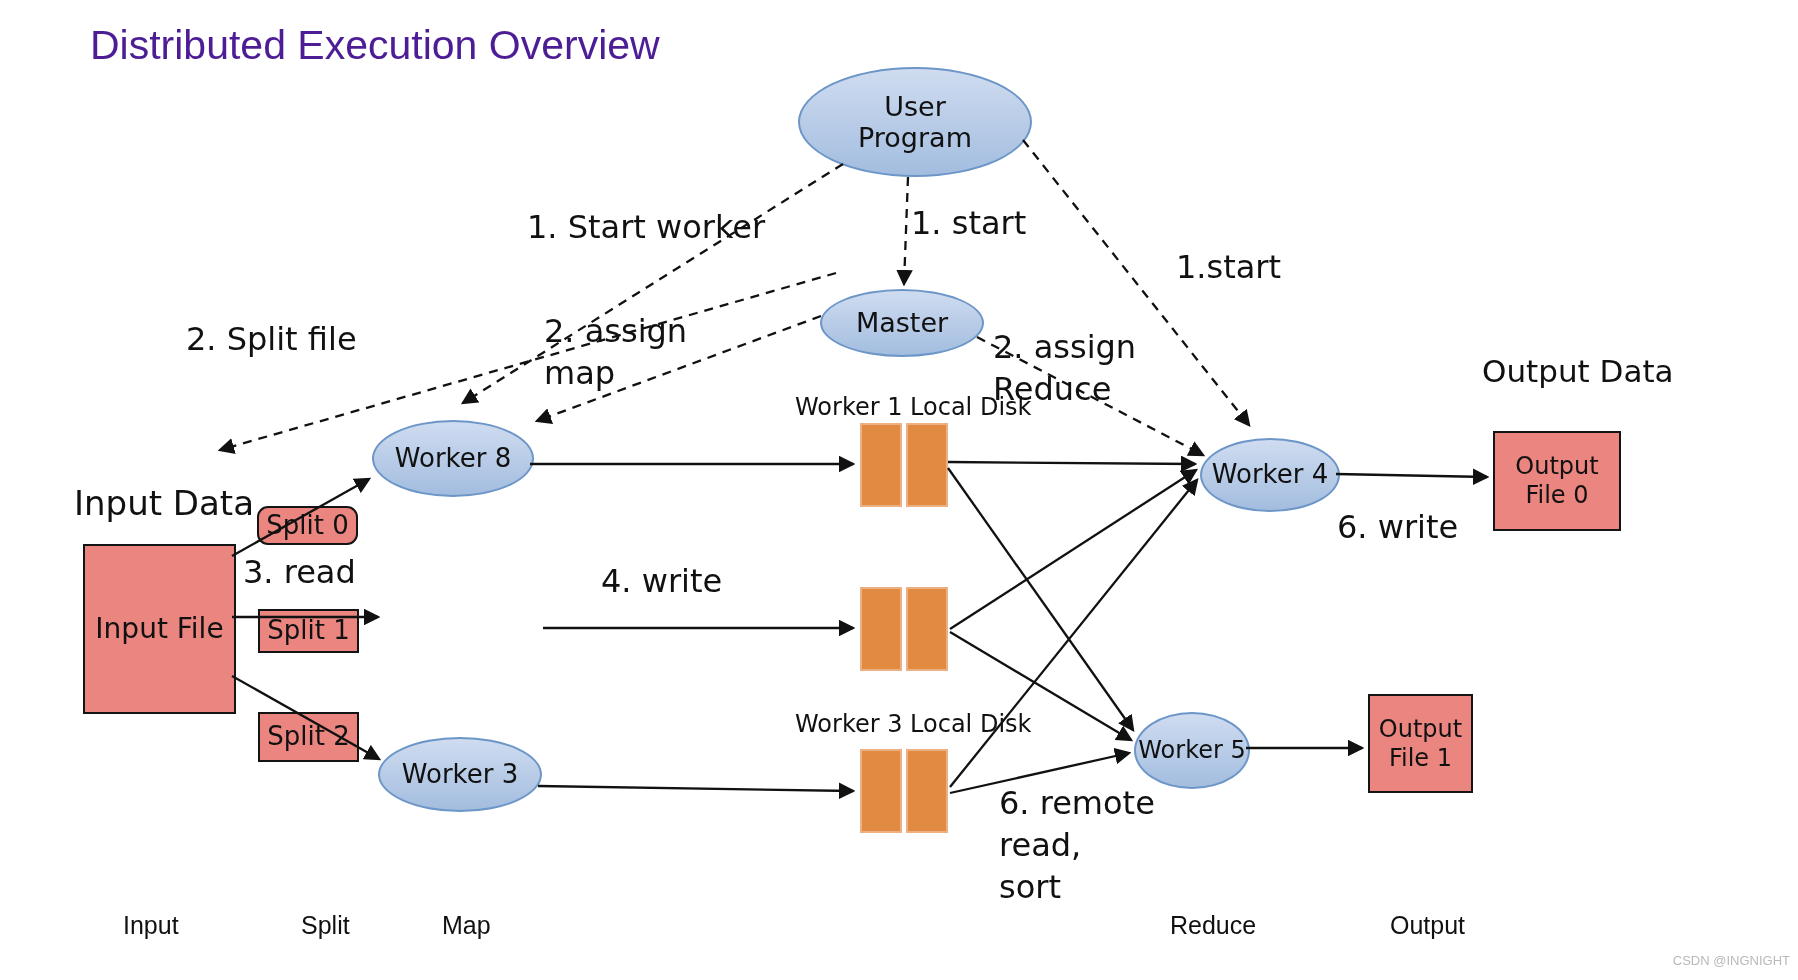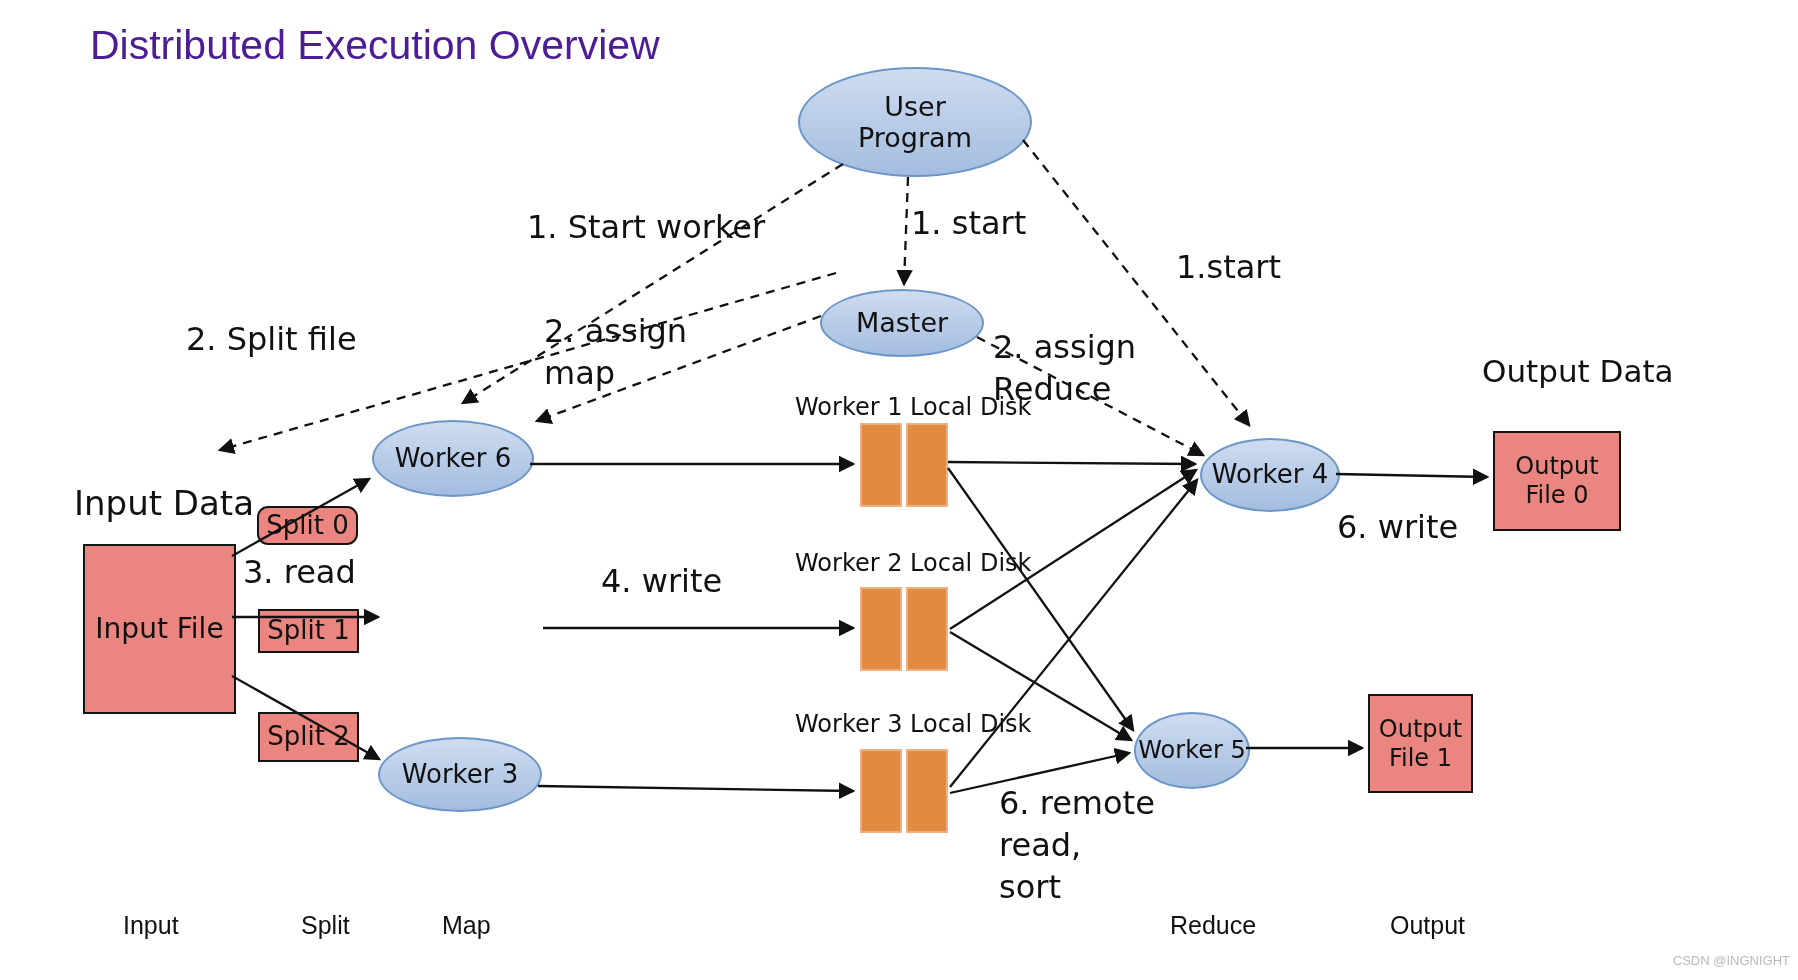--- a/index.html
+++ b/index.html
@@ -36,40 +36,39 @@
 <div id="canvas">
 
   <div id="title" class="abs" style="left:90px;top:22px;">Distributed Execution Overview</div>
 
   <div class="lbl" style="left:74px;top:481px;font-size:34px;">Input Data</div>
   <div class="lbl" style="left:1472px;top:351px;font-size:31px;margin-left:10px;">Output Data</div>
 
   <div class="ellipse" style="left:798px;top:67px;width:230px;height:106px;font-size:27px;">User
 Program</div>
   <div class="ellipse" style="left:820px;top:289px;width:160px;height:64px;font-size:27px;text-align:center;">Master</div>
-  <div class="ellipse" style="left:372px;top:420px;width:158px;height:73px;font-size:26px;">Worker 6</div>
+  <div class="ellipse" style="left:372px;top:420px;width:158px;height:73px;font-size:26px;">Worker 8</div>
   <div class="ellipse" style="left:378px;top:737px;width:160px;height:71px;font-size:26px;">Worker 3</div>
   <div class="ellipse" style="left:1200px;top:438px;width:136px;height:70px;font-size:26px;">Worker 4</div>
   <div class="ellipse" style="left:1134px;top:712px;width:112px;height:73px;font-size:24px;">Worker 5</div>
 
   <div class="sbox" style="left:83px;top:544px;width:149px;height:166px;font-size:28px;">Input File</div>
   <div class="sbox" style="left:257px;top:506px;width:97px;height:35px;font-size:26px;border-radius:11px;">Split 0</div>
   <div class="sbox" style="left:258px;top:609px;width:97px;height:40px;font-size:26px;">Split 1</div>
   <div class="sbox" style="left:258px;top:712px;width:97px;height:46px;font-size:26px;">Split 2</div>
 
   <div class="sbox" style="left:1493px;top:431px;width:124px;height:96px;font-size:24px;border-width:2.5px;">Output
 File 0</div>
   <div class="sbox" style="left:1368px;top:694px;width:101px;height:95px;font-size:24px;border-width:2.5px;">Output
 File 1</div>
 
   <div class="lbl disklbl" style="left:795px;top:392px;">Worker 1 Local Disk</div>
   <div class="bar" style="left:860px;top:423px;"></div>
   <div class="bar" style="left:906px;top:423px;"></div>
 
-  <div class="lbl disklbl" style="left:795px;top:548px;">Worker 2 Local Disk</div>
   <div class="bar" style="left:860px;top:587px;"></div>
   <div class="bar" style="left:906px;top:587px;"></div>
 
   <div class="lbl disklbl" style="left:795px;top:709px;">Worker 3 Local Disk</div>
   <div class="bar" style="left:860px;top:749px;"></div>
   <div class="bar" style="left:906px;top:749px;"></div>
 
   <div class="lbl step" style="left:527px;top:206px;">1. Start worker</div>
   <div class="lbl step" style="left:911px;top:202px;">1. start</div>
   <div class="lbl step" style="left:1176px;top:246px;">1.start</div>

